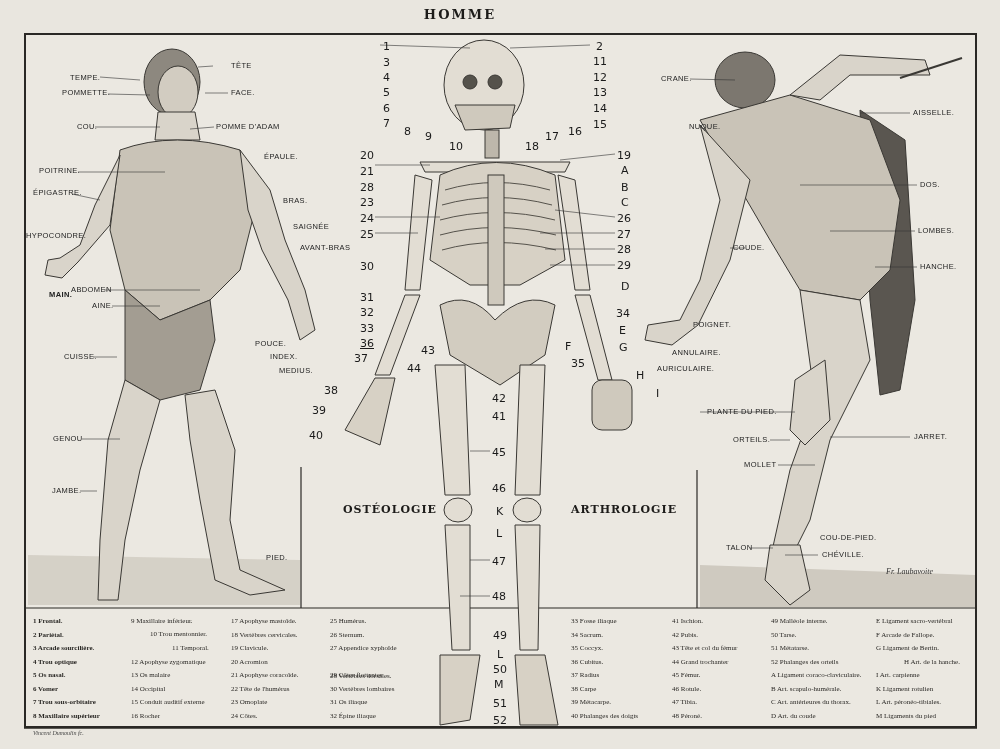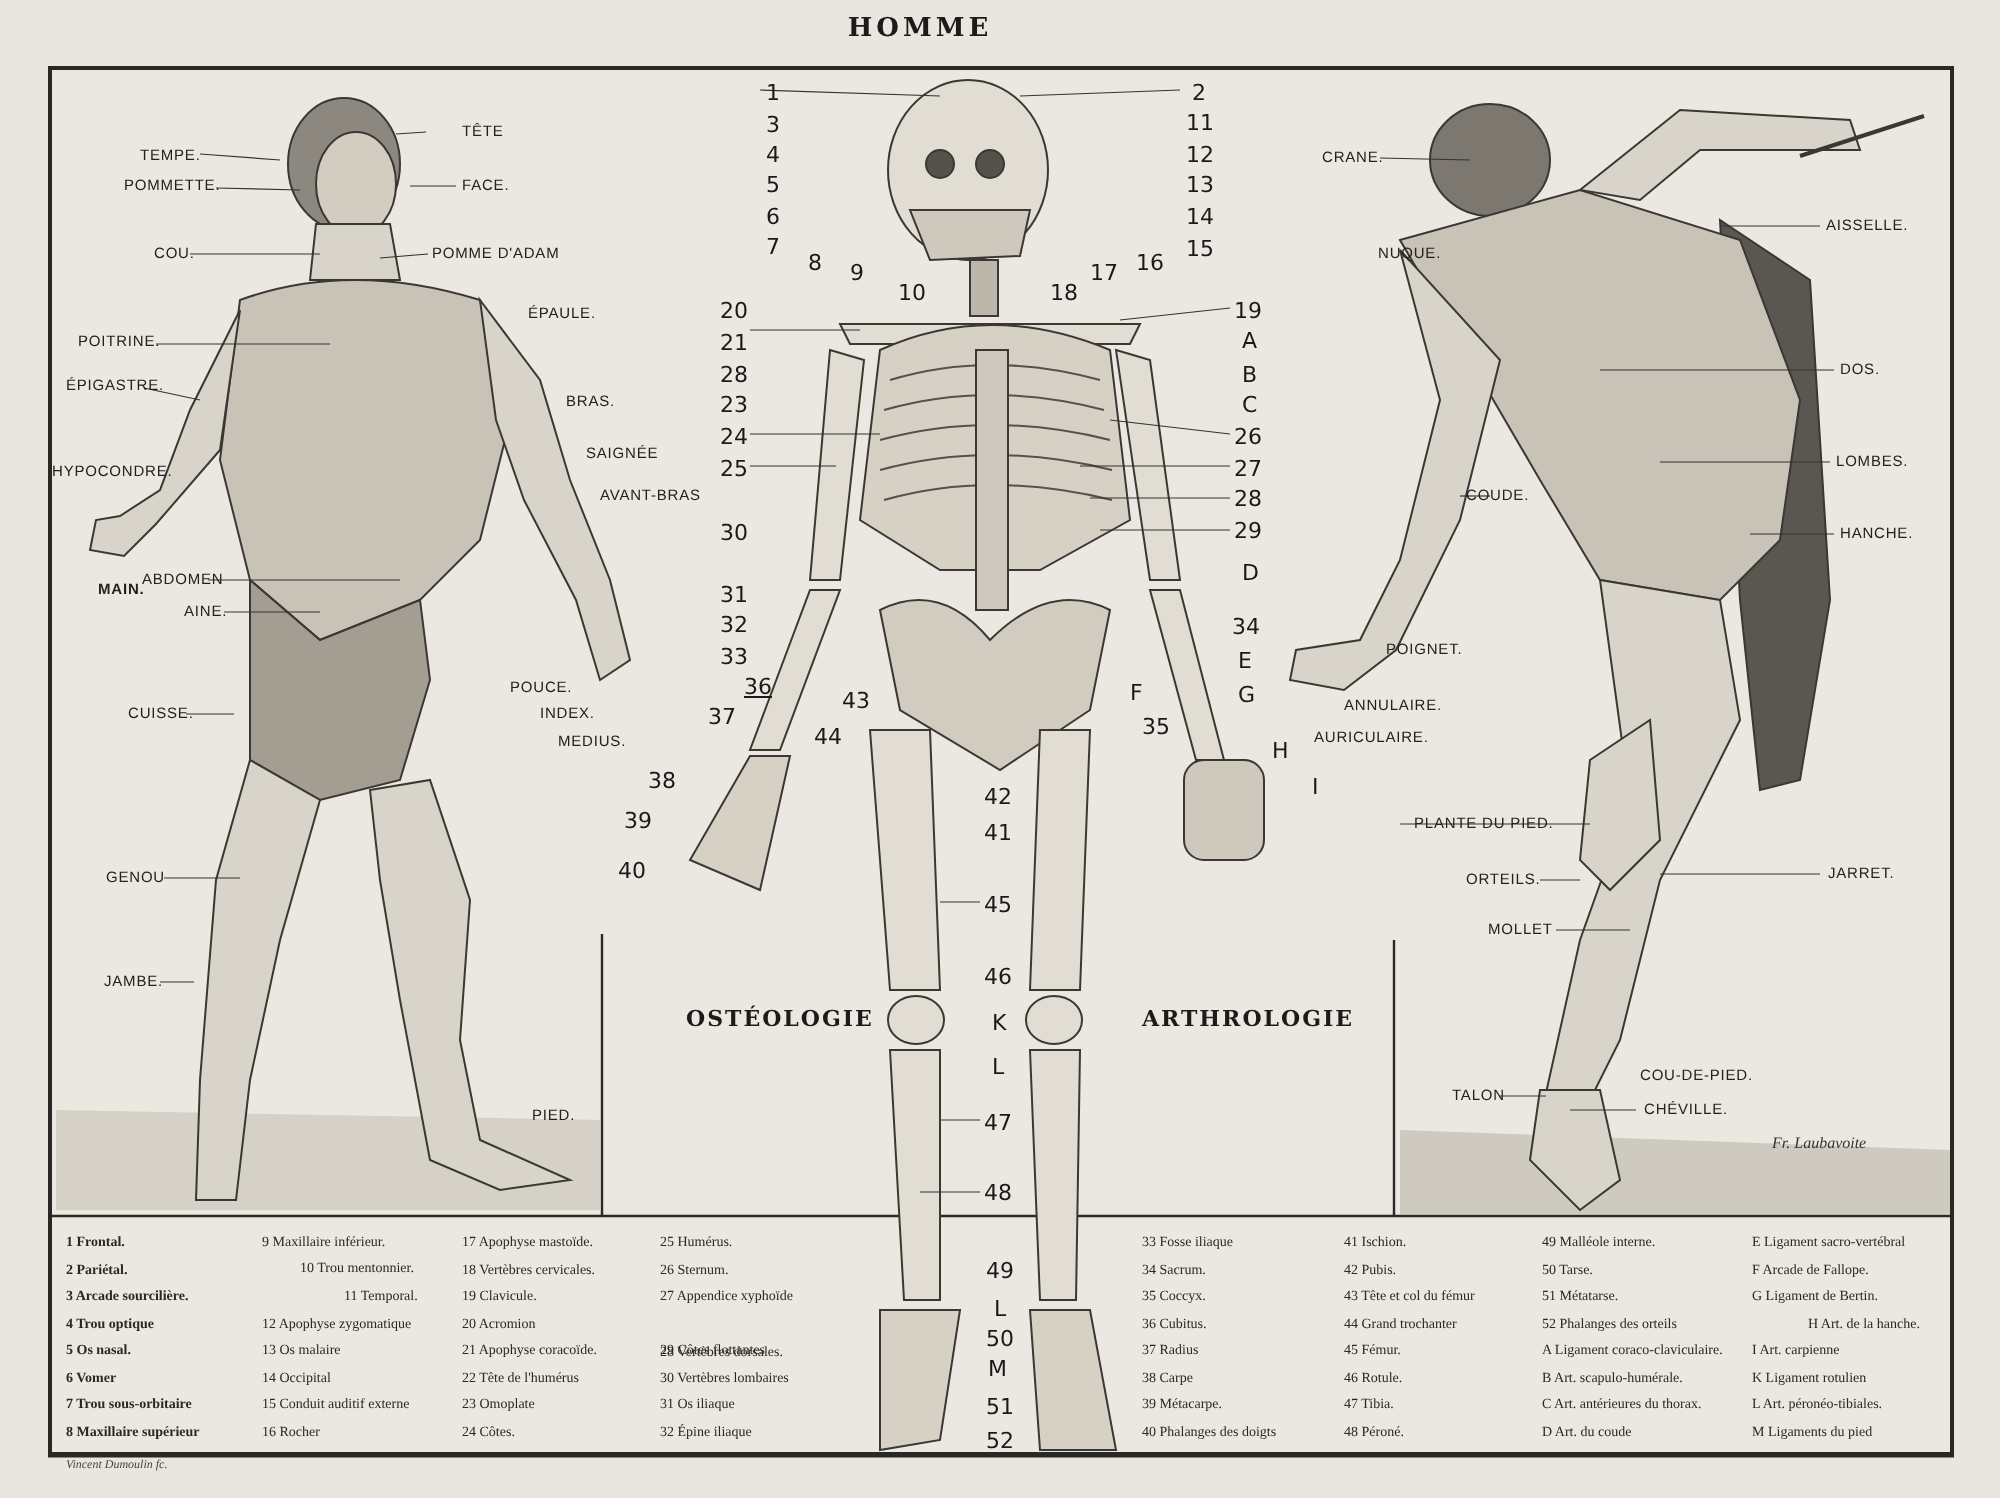--- a/index.html
+++ b/index.html
@@ -215,21 +215,21 @@
     <span class="num" style="left: 617px; top: 228px;">27</span>
     <span class="num" style="left: 617px; top: 243px;">28</span>
     <span class="num" style="left: 360px; top: 260px;">30</span>
     <span class="num" style="left: 617px; top: 259px;">29</span>
     <span class="num" style="left: 621px; top: 280px;">D</span>
     <span class="num" style="left: 360px; top: 291px;">31</span>
     <span class="num" style="left: 360px; top: 306px;">32</span>
     <span class="num" style="left: 616px; top: 307px;">34</span>
     <span class="num" style="left: 360px; top: 322px;">33</span>
     <span class="num" style="left: 619px; top: 324px;">E</span>
-    <span class="num" style="left: 372px; top: 337px; text-decoration: underline;">36</span>
+    <span class="num" style="left: 360px; top: 337px; text-decoration: underline;">36</span>
     <span class="num" style="left: 565px; top: 340px;">F</span>
     <span class="num" style="left: 421px; top: 344px;">43</span>
     <span class="num" style="left: 619px; top: 341px;">G</span>
     <span class="num" style="left: 354px; top: 352px;">37</span>
     <span class="num" style="left: 571px; top: 357px;">35</span>
     <span class="num" style="left: 407px; top: 362px;">44</span>
     <span class="num" style="left: 636px; top: 369px;">H</span>
     <span class="num" style="left: 324px; top: 384px;">38</span>
     <span class="num" style="left: 656px; top: 387px;">I</span>
     <span class="num" style="left: 492px; top: 392px;">42</span>

